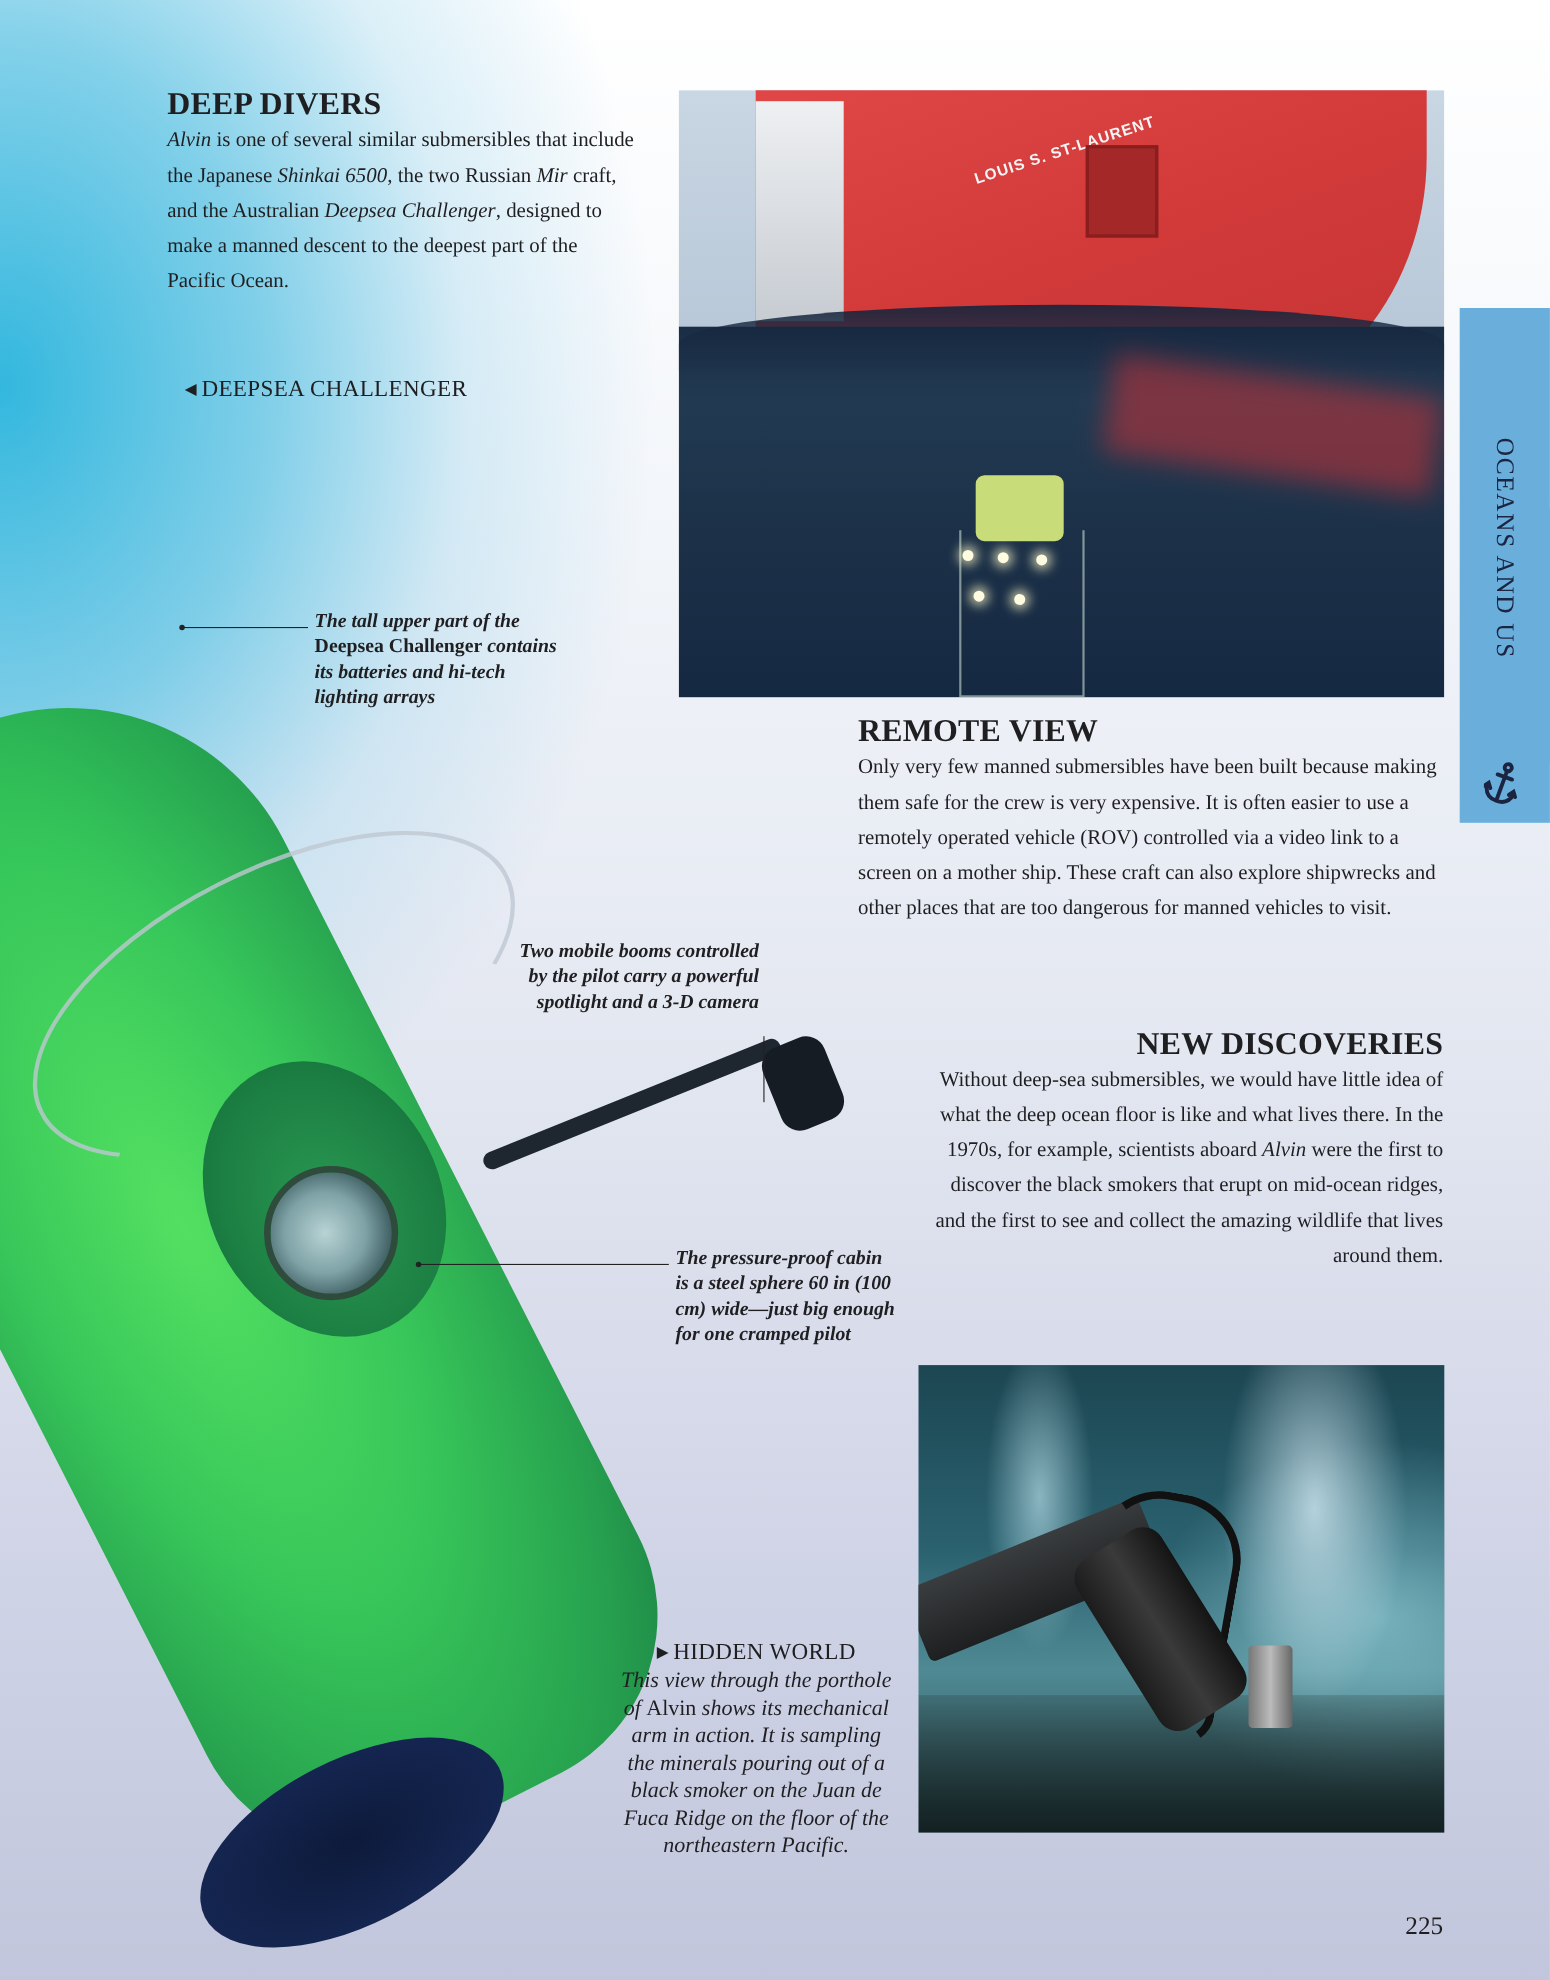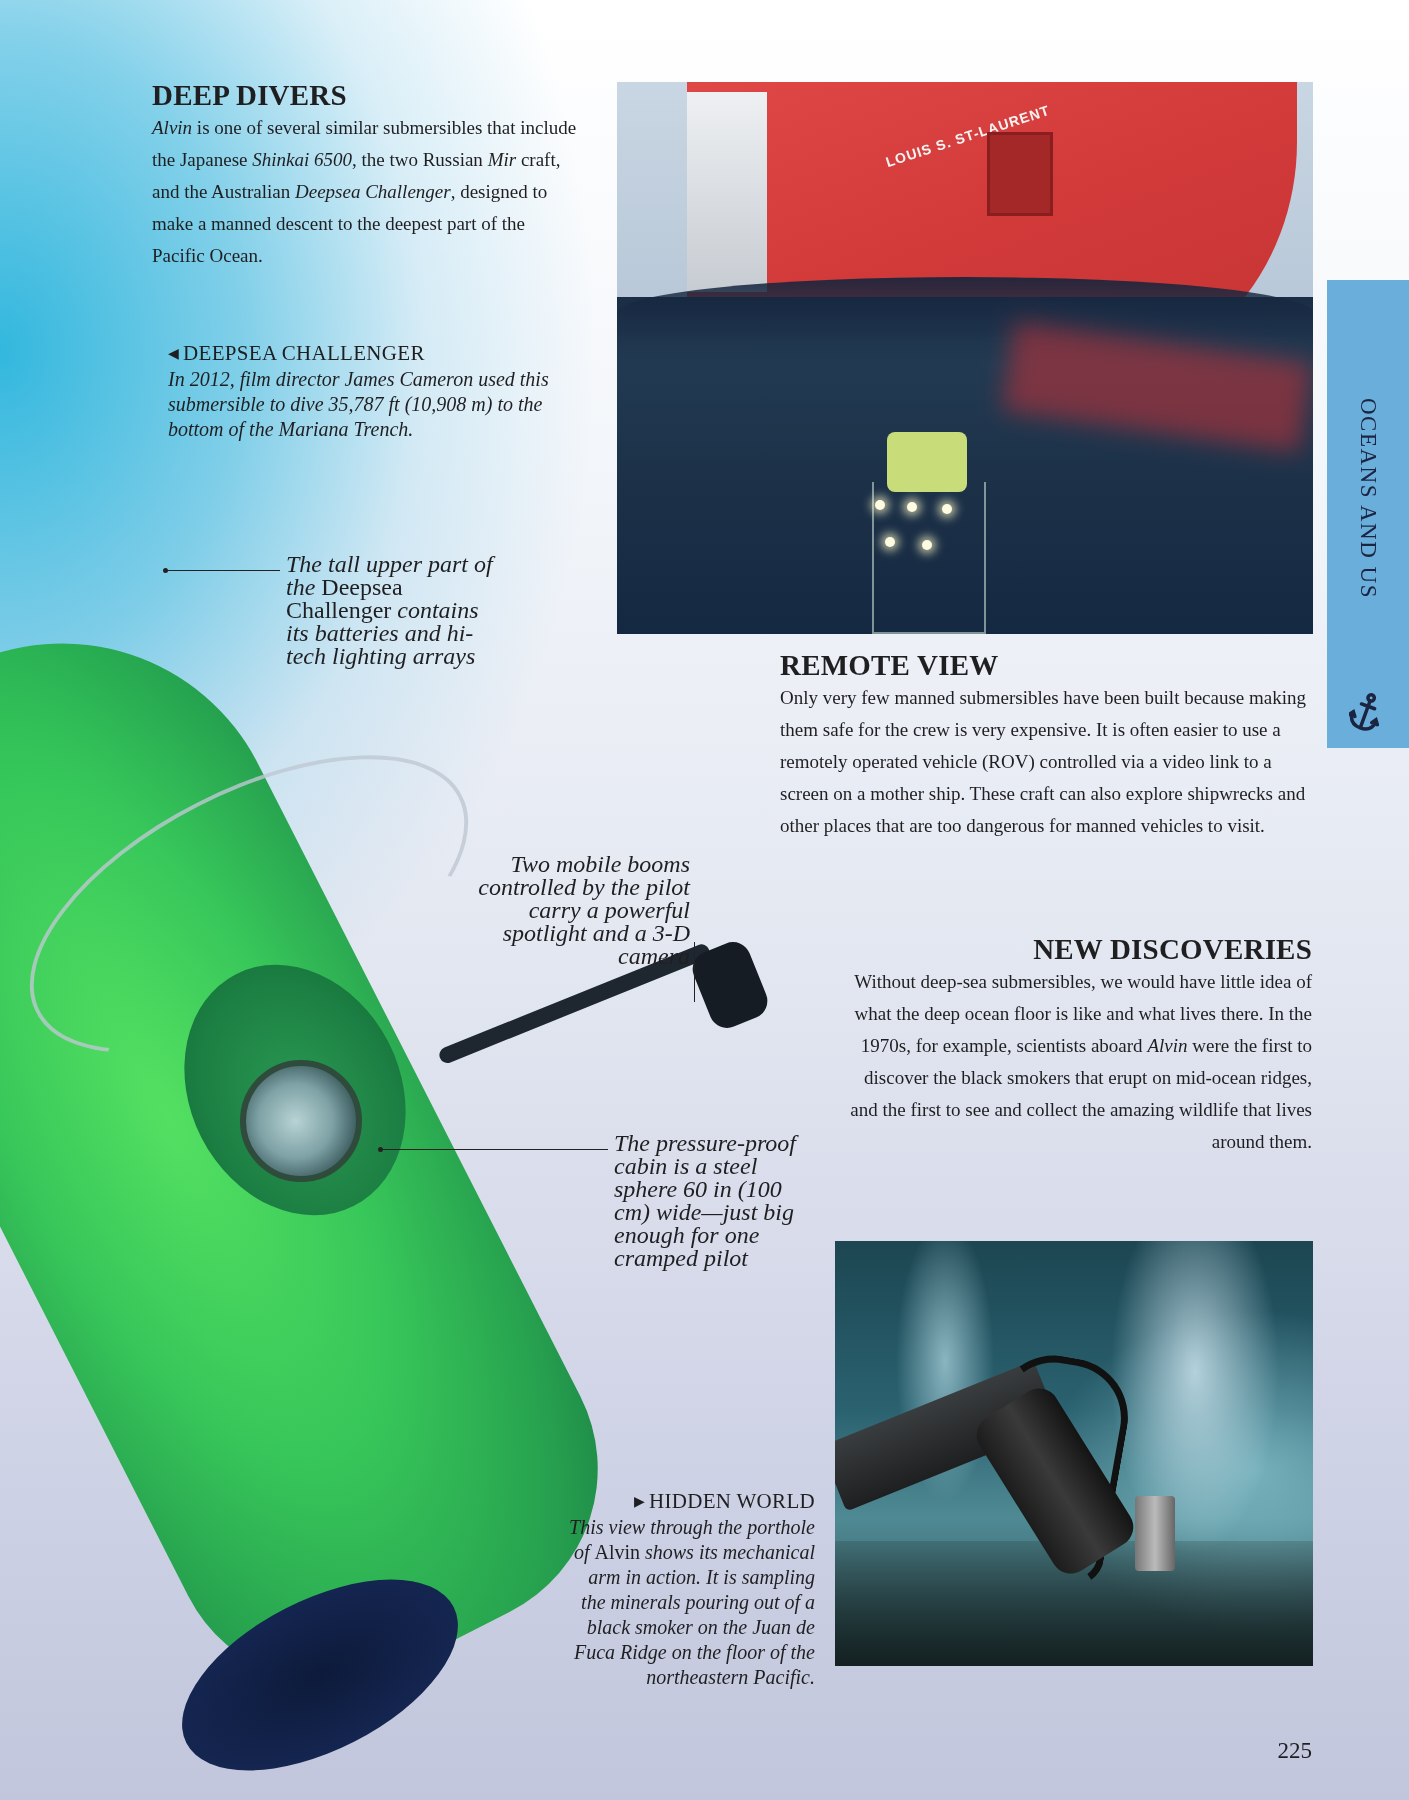--- a/index.html
+++ b/index.html
@@ -19,30 +19,30 @@
   .body-text i { font-style: italic; }
 
   .caption-block { position: absolute; font-family: "Liberation Serif", serif; }
   .caption-title { font-size: 21px; letter-spacing: 0.3px; line-height: 26px; }
   .caption-title .tri { font-size: 14px; vertical-align: 2px; margin-right: 4px; }
   .caption-body { font-style: italic; font-size: 20px; line-height: 25px; }
   .caption-body .up { font-style: normal; }
 
   .challenger-cap { left: 168px; top: 340px; width: 420px; }
 
-  .anno { position: absolute; font-family: "Liberation Serif", serif; font-style: italic; font-size: 24px; line-height: 23px; }
+  .anno { position: absolute; font-family: "Liberation Serif", serif; font-style: italic; font-size: 18px; line-height: 23px; font-weight: bold; }
   .anno .up { font-style: normal; }
   .anno-upper { left: 286px; top: 553px; width: 220px; }
   .anno-booms { left: 470px; top: 853px; width: 220px; text-align: right; }
   .anno-cabin { left: 614px; top: 1132px; width: 200px; }
 
   .leader { position: absolute; background: #222; }
   .leader-dot { position: absolute; width: 5px; height: 5px; border-radius: 50%; background: #222; }
 
-  .hidden-cap { left: 560px; top: 1488px; width: 255px; text-align: right; }
+  .hidden-cap { left: 560px; top: 1488px; width: 255px; text-align: center; }
 
   
   .photo { position: absolute; overflow: hidden; }
   .photo-rov { left: 617px; top: 82px; width: 696px; height: 552px;
     background:
       linear-gradient(180deg, rgba(0,0,0,0) 0%, rgba(0,0,0,0) 100%);
   }
   .rov-sky { position: absolute; left: 0; top: 0; width: 100%; height: 220px;
     background: linear-gradient(180deg, #c9d6e3 0%, #b8c8d8 100%); }
   .rov-ship { position: absolute; left: 70px; top: -10px; width: 610px; height: 310px;
@@ -115,21 +115,20 @@
   <h2 class="h-section">DEEP DIVERS</h2>
   <p class="body-text">
     <i>Alvin</i><span> is one of several similar submersibles that include the Japanese </span><i>Shinkai 6500</i><span>, the two Russian </span><i>Mir</i><span> craft, and the Australian </span><i>Deepsea Challenger</i><span>, designed to make a manned descent to the deepest part of the Pacific Ocean.</span>
   </p>
 </div>
 
 <div class="caption-block challenger-cap">
   <div class="caption-title">
     <span class="tri">◀</span><span>DEEPSEA CHALLENGER</span>
   </div>
-  <div class="caption-body">In 2012, film director James Cameron used this submersible to dive 35,787 ft (10,908 m) to the bottom of the Mariana Trench.</div>
 </div>
 
 <div class="leader-dot" style="left:163px; top:568px;"></div>
 <div class="leader" style="left:165px; top:570px; width:115px; height:1px;"></div>
 <div class="anno anno-upper">
   <span>The tall upper part of the </span><span class="up">Deepsea Challenger</span><span> contains its batteries and hi-tech lighting arrays</span>
 </div>
 
 <div class="anno anno-booms">Two mobile booms controlled by the pilot carry a powerful spotlight and a 3-D camera</div>
 <div class="leader" style="left:694px; top:942px; width:1px; height:60px;"></div>

